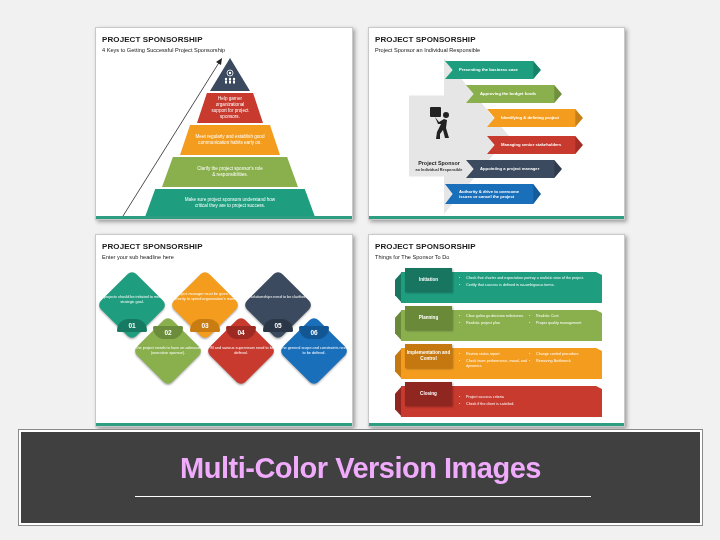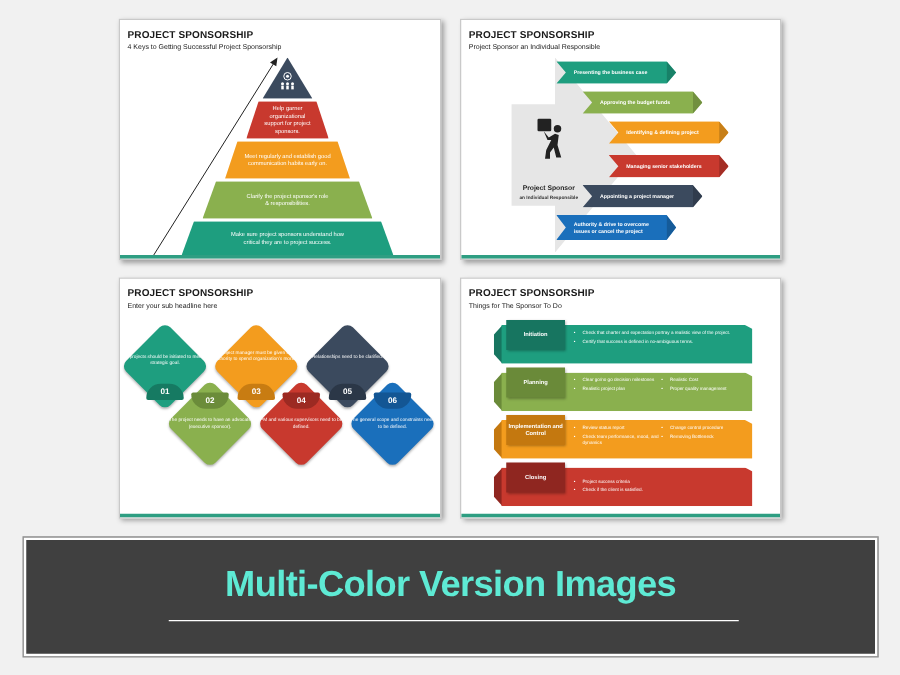--- a/index.html
+++ b/index.html
@@ -3,20 +3,21 @@
 <meta charset="utf-8">
 <style>
   * { box-sizing: border-box; margin: 0; padding: 0; }
   html, body { width: 720px; height: 540px; background: #f1f1f1; overflow: hidden; font-family: "Liberation Sans", sans-serif; }
   .stage { position: relative; width: 720px; height: 540px; }
 
   .slide {
     position: absolute; background: #fff; border: 1px solid #c9c9c9;
     box-shadow: 2px 2px 4px rgba(0,0,0,0.35);
     overflow: hidden;
+    margin-top: 12px;
   }
   .slide::after {
     content: ""; position: absolute; left: 0; right: 0; bottom: 0; height: 3px; background: #2e9e82;
   }
   .s1 { left: 95px; top: 15px; width: 258px; height: 193px; }
   .s2 { left: 368px; top: 15px; width: 257px; height: 193px; }
   .s3 { left: 95px; top: 222px; width: 258px; height: 193px; }
   .s4 { left: 368px; top: 222px; width: 257px; height: 193px; }
 
   .stitle { position: absolute; left: 6px; top: 7px; font-size: 8px; font-weight: bold; color: #1a1a1a; letter-spacing: 0.1px; }
@@ -51,21 +52,21 @@
   
   .rib { position: absolute; left: 32px; width: 201px; height: 31px; color: #fff; clip-path: polygon(0 0, 97% 0, 100% 10%, 100% 100%, 0 100%, 0 0); }
   .rib-fold { position: absolute; left: 26px; width: 7px; height: 31px; clip-path: polygon(100% 0, 100% 100%, 0 75%, 0 25%); }
   .rib-tab { position: absolute; left: 36px; width: 47px; height: 24px; color: #fff; font-size: 4.6px; font-weight: bold; text-align: center; display: flex; align-items: center; justify-content: center; line-height: 1.35; box-shadow: 1px 1px 2px rgba(0,0,0,0.3); }
   .rib-col { position: absolute; font-size: 3.7px; line-height: 1.45; color: #fff; }
   .rib-col div { position: relative; padding-left: 7px; margin-bottom: 1.5px; }
   .rib-col div::before { content: "•"; position: absolute; left: 0; }
 
   
   .banner { position: absolute; left: 19px; top: 430px; width: 683px; height: 95px; background: #404040; border: 2px solid #fff; outline: 1px solid #8a8a8a; }
-  .banner-title { position: absolute; left: 0; right: 0; top: 20px; text-align: center; color: #5eead4; font-size: 29px; font-weight: bold; letter-spacing: -0.5px; }
+  .banner-title { position: absolute; left: 0; right: 0; top: 20px; text-align: center; color: #f0abfc; font-size: 29px; font-weight: bold; letter-spacing: -0.5px; }
   .banner-line { position: absolute; left: 114px; width: 456px; top: 64px; height: 1px; background: #fff; }
 </style>
 </head>
 <body>
 
 <div class="stage">
 
   <div class="slide s1">
     <div class="stitle">PROJECT SPONSORSHIP</div>
     <div class="ssub">4 Keys to Getting Successful Project Sponsorship</div>

